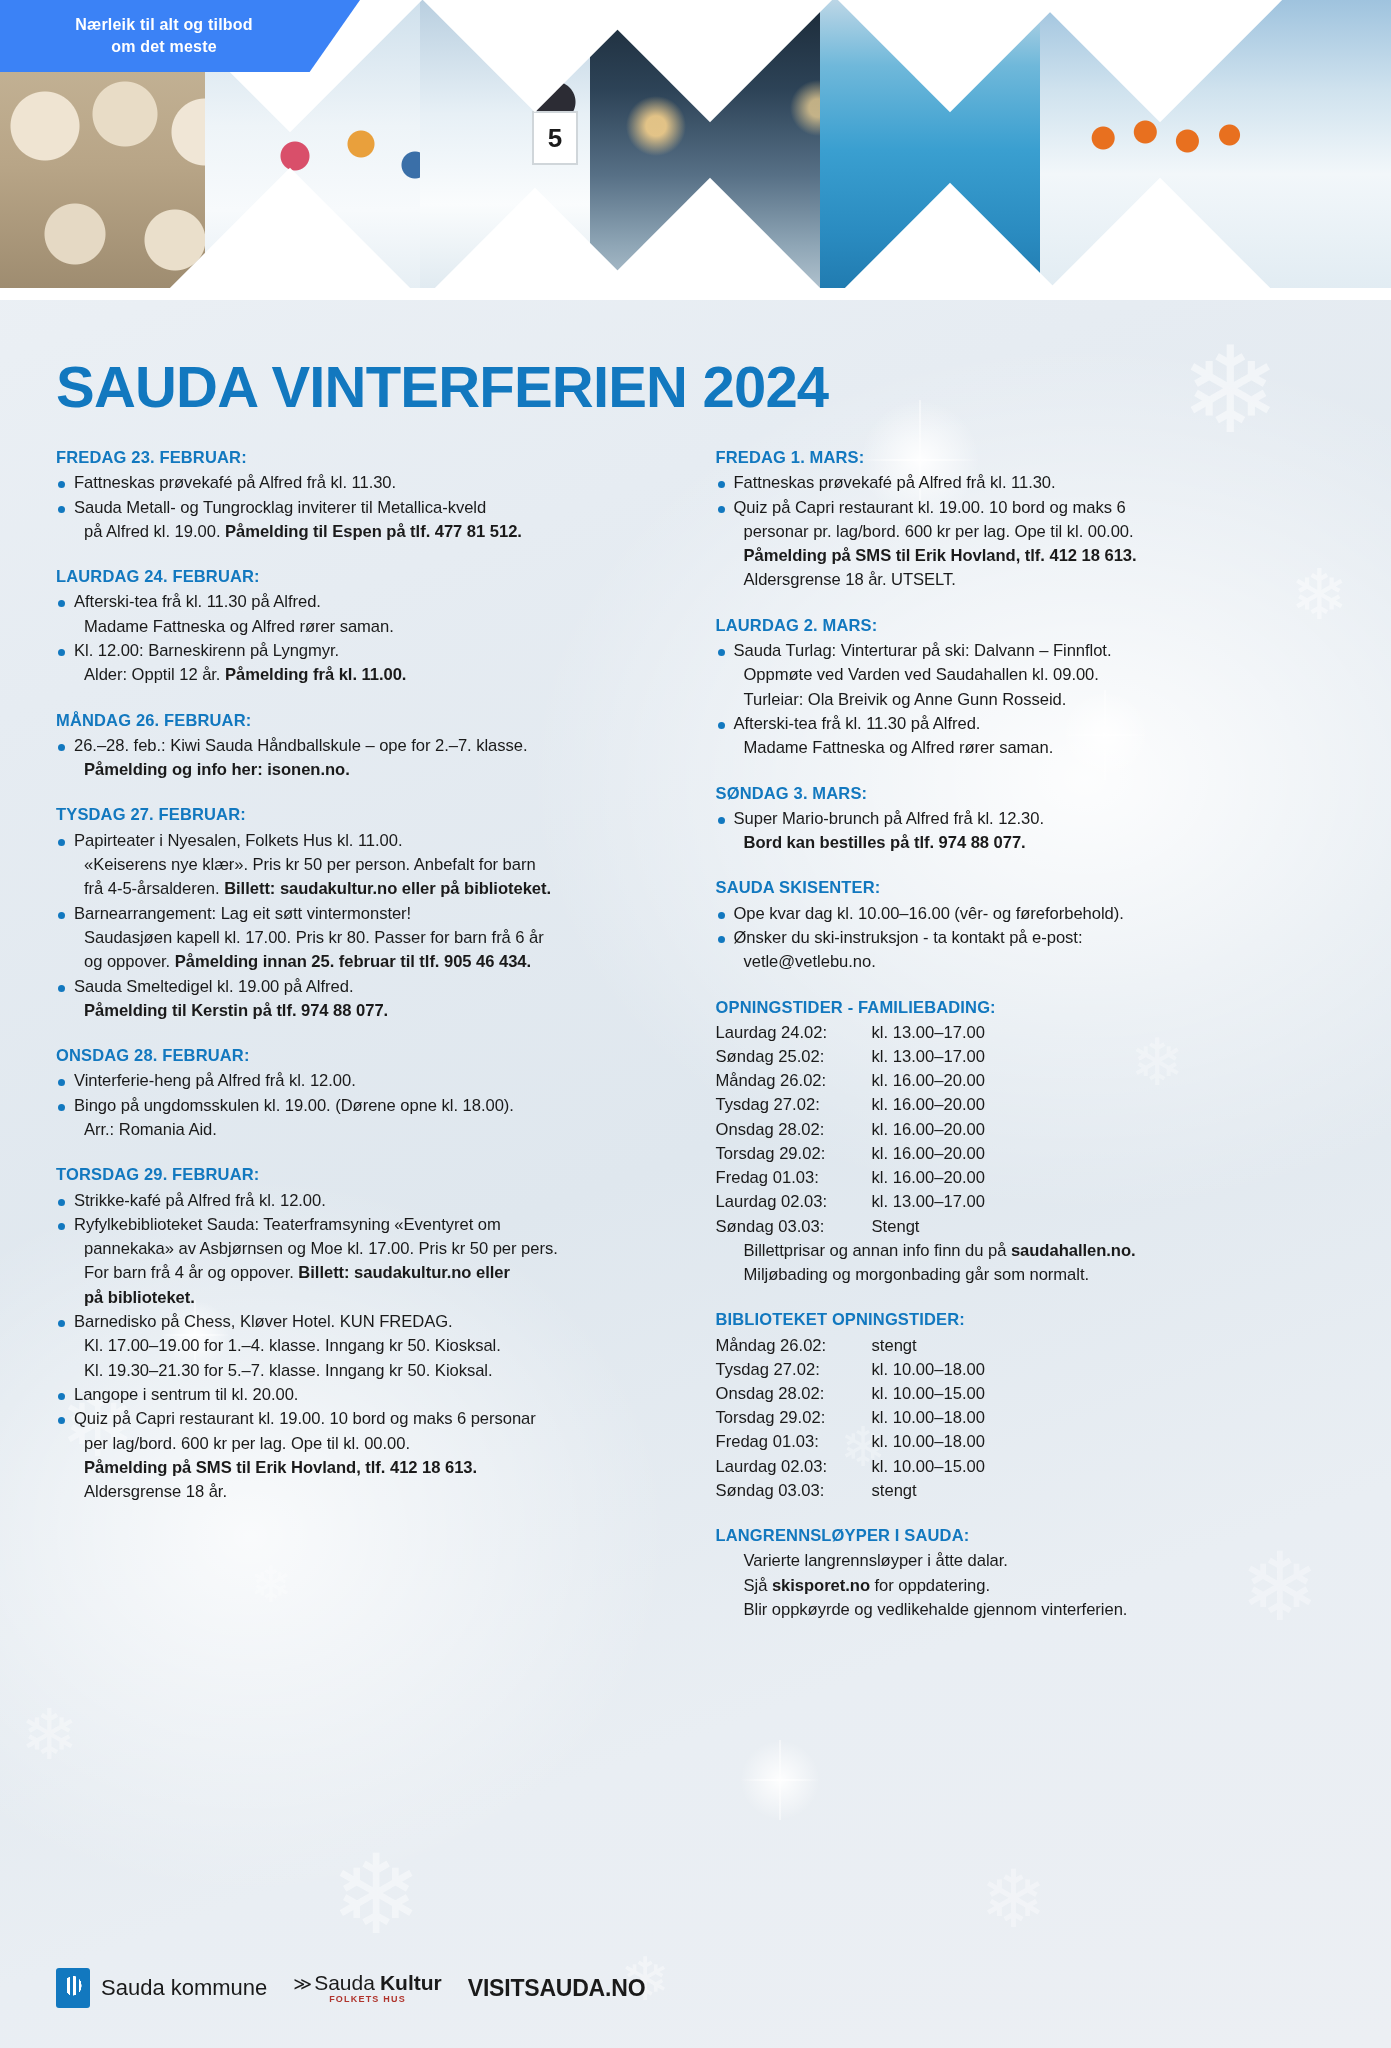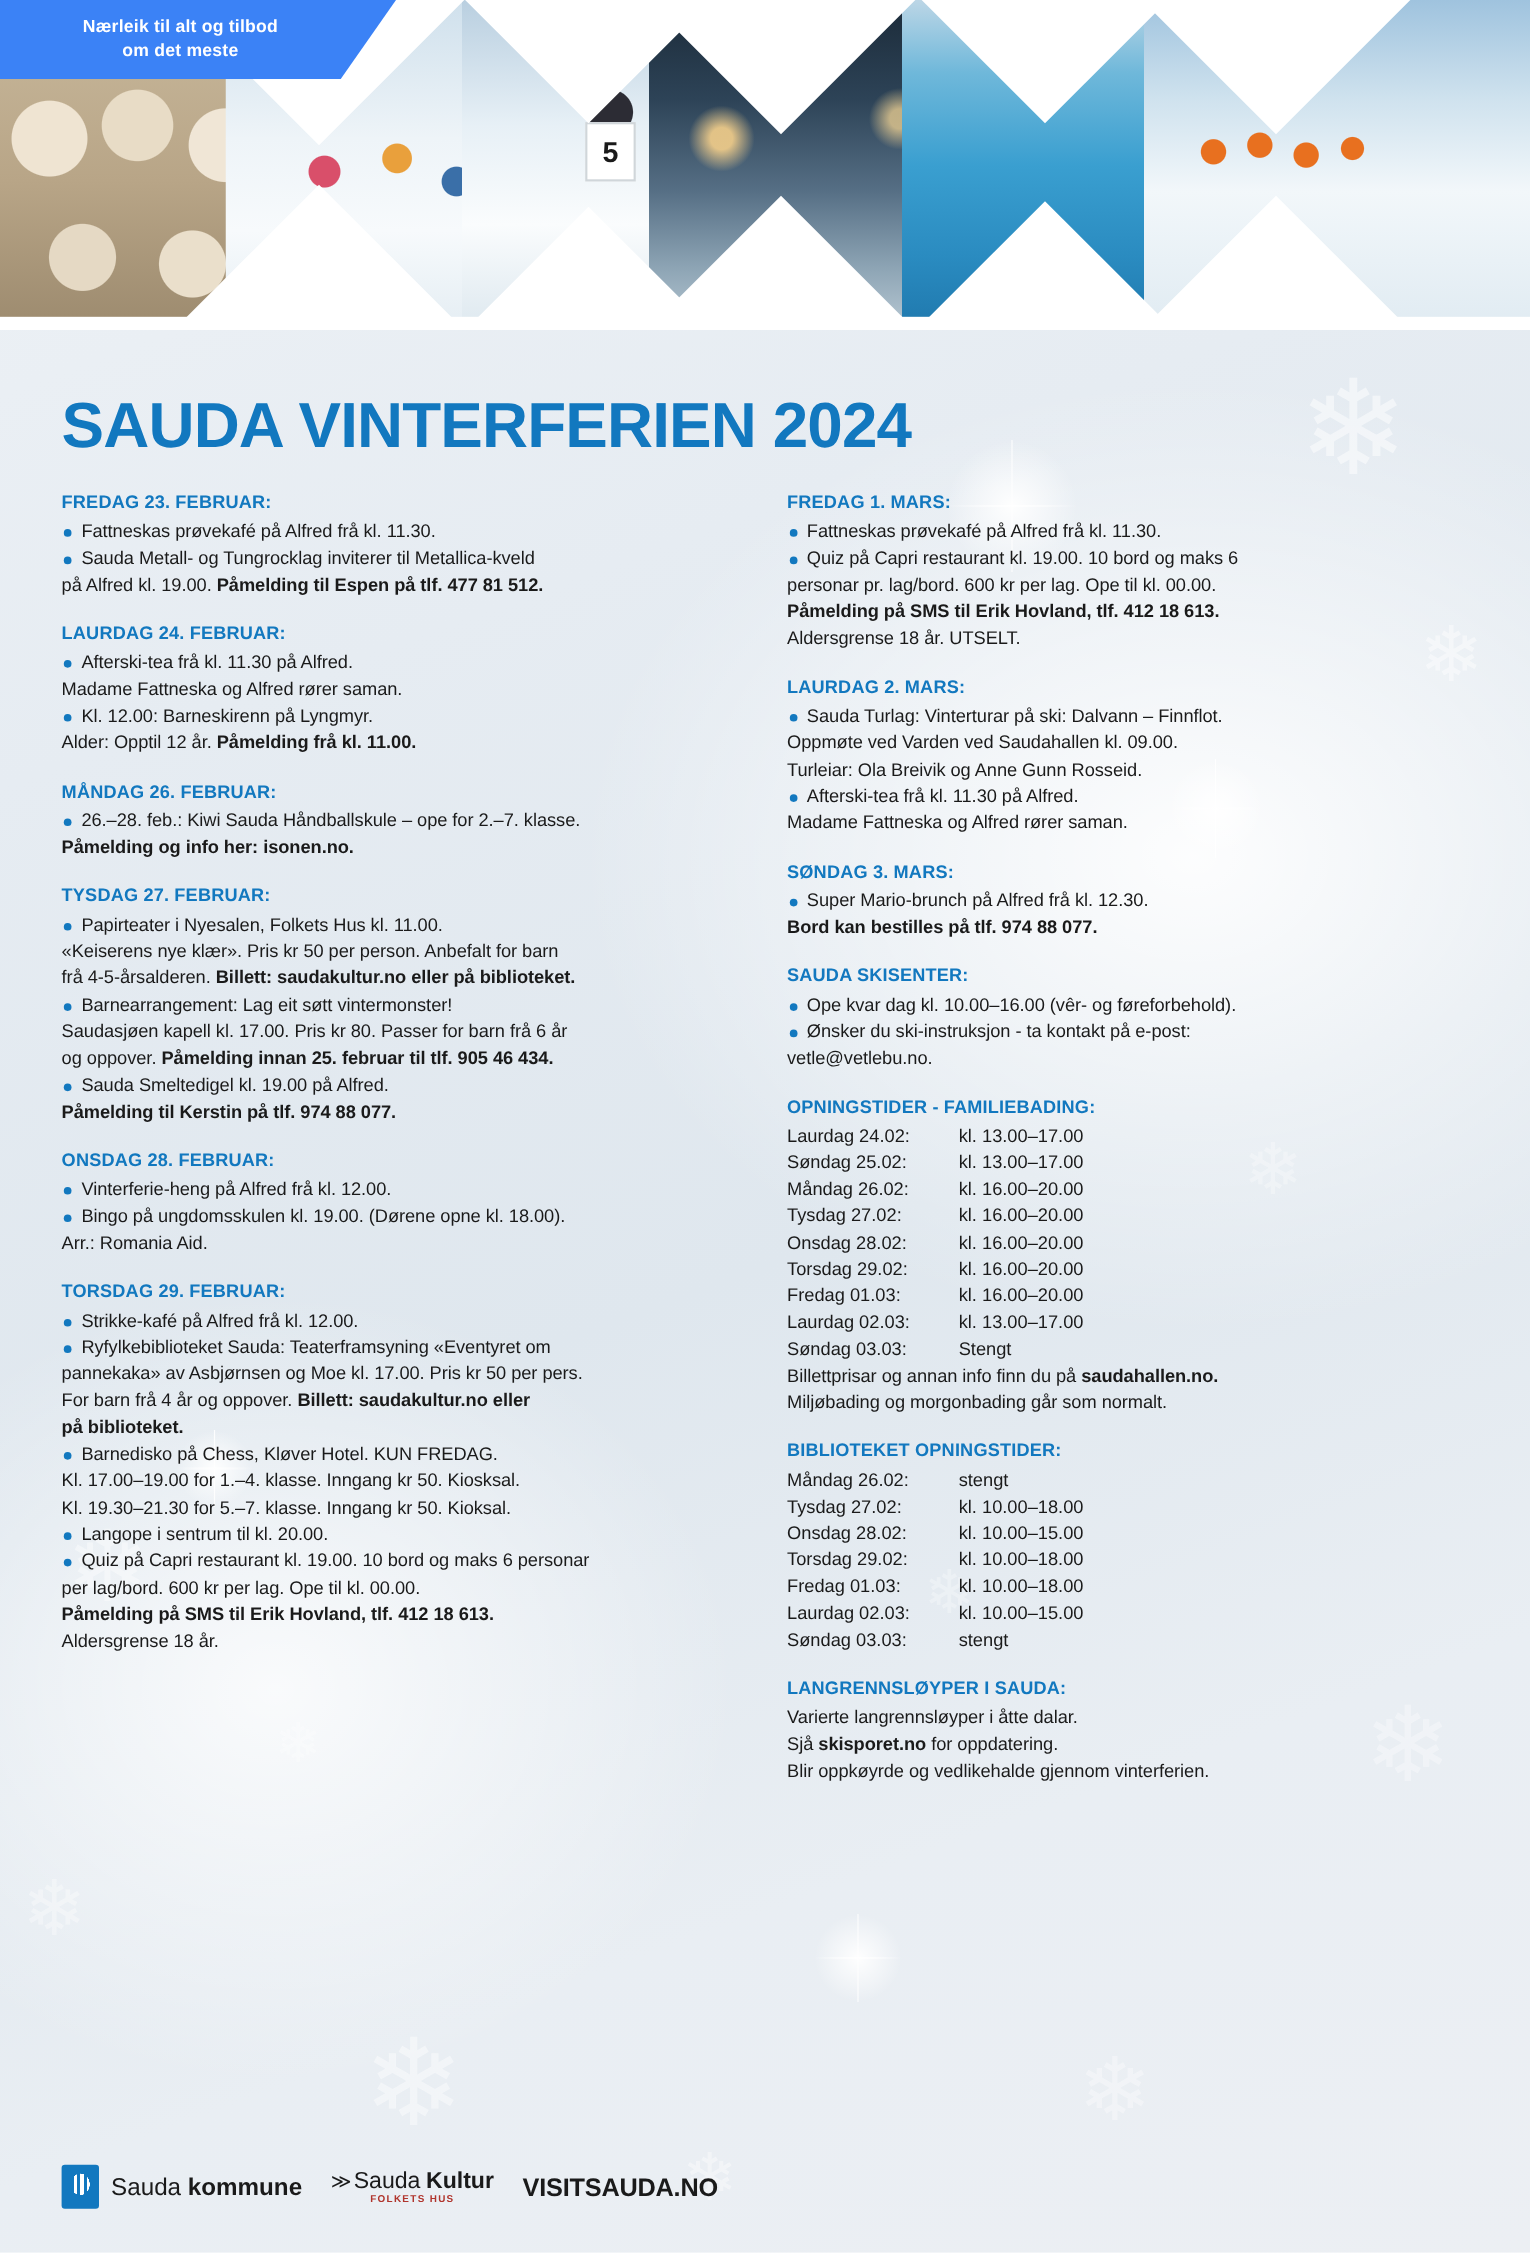--- a/index.html
+++ b/index.html
@@ -199,21 +199,21 @@
   }
   .line.bullet { padding-left: 18px; }
   .line.bullet::before {
     content:"";
     position:absolute;
     left: 2px; top: 10px;
     width: 7px; height: 7px;
     border-radius: 50%;
     background: #1278bf;
   }
-  .line.indent { padding-left: 0; }
+  .line.indent { padding-left: 0; margin-left: 28px; }
   .line b { font-weight: bold; }
 
   
   .hours-row {
     display: flex;
     color: #1a1a1a;
     font: 16.6px/1.46 "Liberation Sans", sans-serif;
   }
   .hours-day { width: 156px; flex: none; }
   .hours-val { flex: 1; }
@@ -242,21 +242,21 @@
     width:24px; height:28px;
     background:
       repeating-linear-gradient(90deg, #ffffff 0 3px, #1278bf 3px 6px);
     -webkit-mask-image: radial-gradient(ellipse 14px 16px at 50% 42%, #000 60%, transparent 62%);
             mask-image: radial-gradient(ellipse 14px 16px at 50% 42%, #000 60%, transparent 62%);
   }
   .logo-kommune-text {
     font: 22px/1 "Liberation Sans", sans-serif;
     color: #1a1a1a;
   }
-  .logo-kommune-text b { font-weight: bold; }
+  .logo-kommune-text b { font-weight: normal; }
 
   .logo-kultur { display:flex; flex-direction:column; align-items:center; gap:2px; }
   .logo-kultur-main {
     display:flex; align-items:baseline; gap:5px;
     font: 21px/1 "Liberation Sans", sans-serif; color:#1a1a1a;
   }
   .logo-kultur-chev { color:#1a1a1a; font-size:18px; letter-spacing:-3px; }
   .logo-kultur-sub {
     font: bold 9px/1 "Liberation Sans", sans-serif;
     color: #b0342c; letter-spacing: 1.2px;

